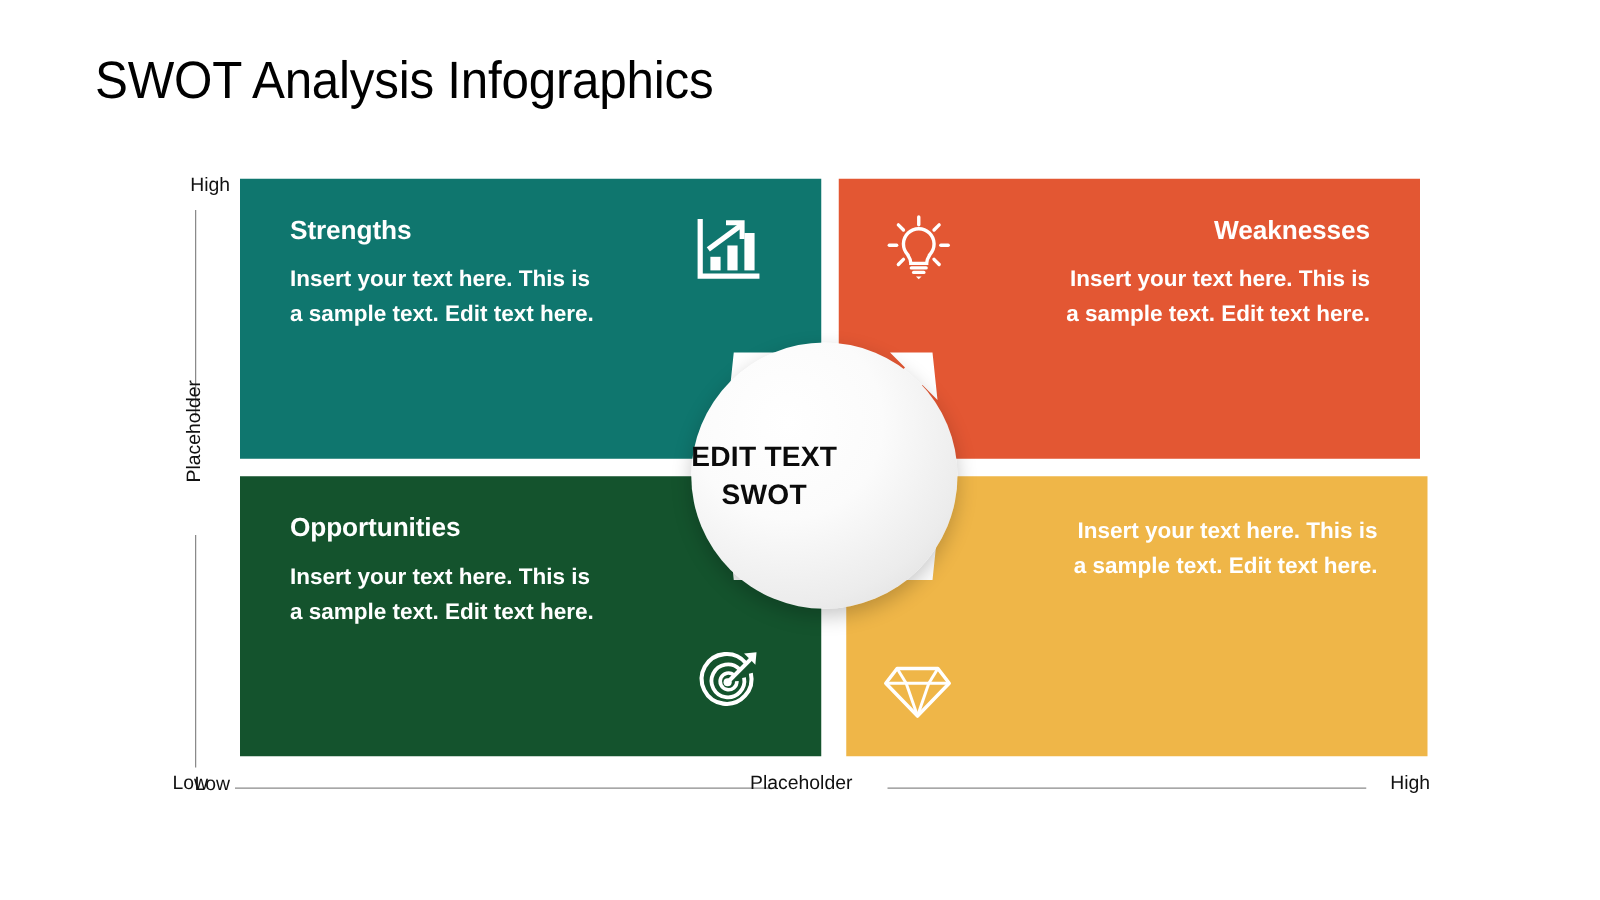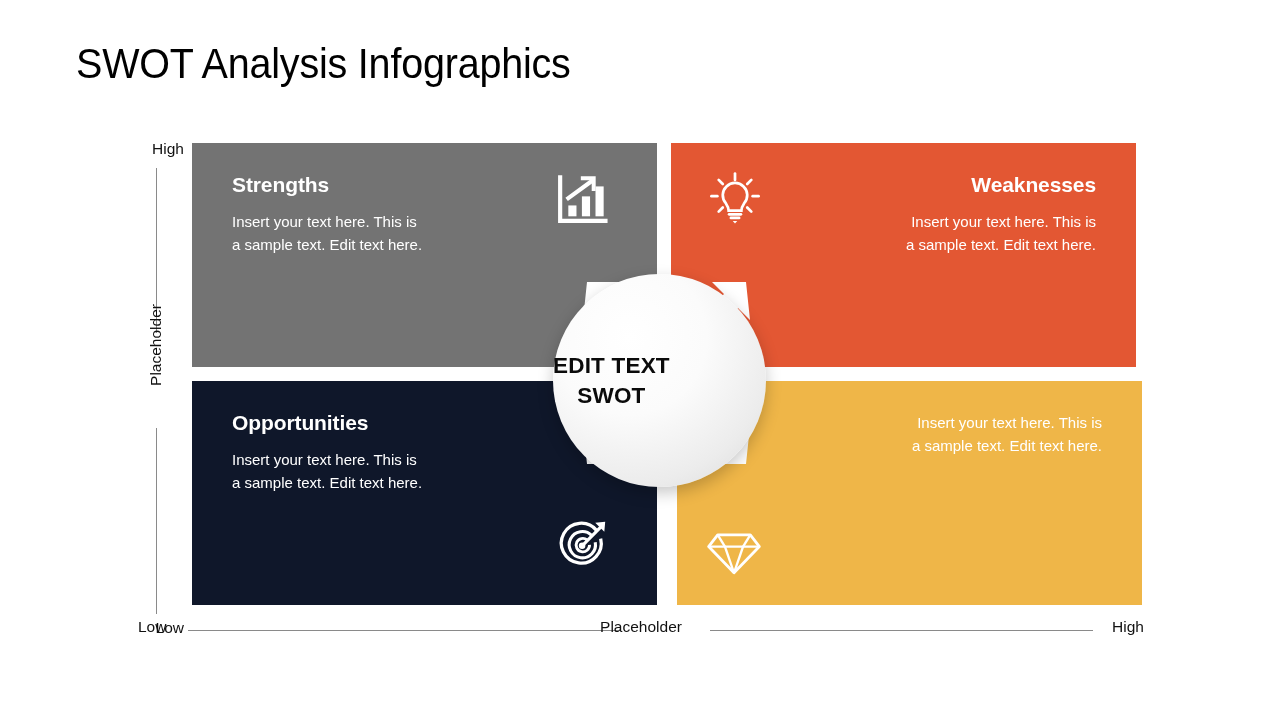--- a/index.html
+++ b/index.html
@@ -38,39 +38,39 @@
     height: 459px;
   }
 
   .quadrant {
     position: absolute;
     width: 465px;
     height: 224px;
     box-sizing: border-box;
     padding: 30px 40px 0 40px;
   }
-  #quad-strengths     { left: 0;     top: 0;    background: #737373; }
+  #quad-strengths     { left: 0;     top: 0;    background: #0f766e; }
   #quad-weaknesses    { left: 479px; top: 0;    background: #E35733; }
-  #quad-opportunities { left: 0;     top: 238px; background: #0f172a; }
+  #quad-opportunities { left: 0;     top: 238px; background: #14532d; }
   #quad-threats       { left: 485px; top: 238px; background: #EFB648; }
 
   .quad-left  { text-align: left; }
   .quad-right { text-align: right; }
 
   .quad-heading {
     font-size: 21px;
     font-weight: bold;
     color: #ffffff;
     margin: 0 0 14px 0;
     line-height: 1.1;
     letter-spacing: -0.1px;
   }
   .quad-body {
-    font-size: 15px;
-    font-weight: 400;
+    font-size: 18px;
+    font-weight: 700;
     color: #ffffff;
     line-height: 1.55;
     margin: 0;
   }
   .quad-body span { display: block; }
 
   
   .quad-icon {
     position: absolute;
     width: 58px;

